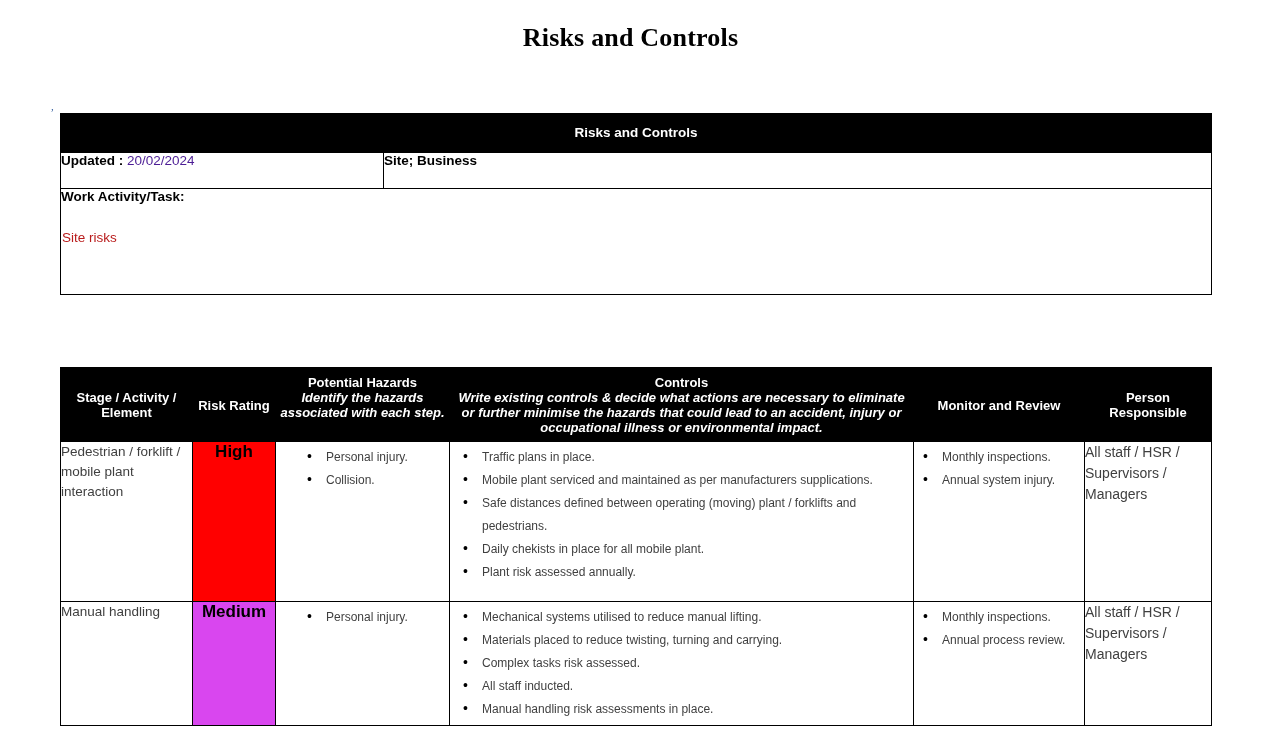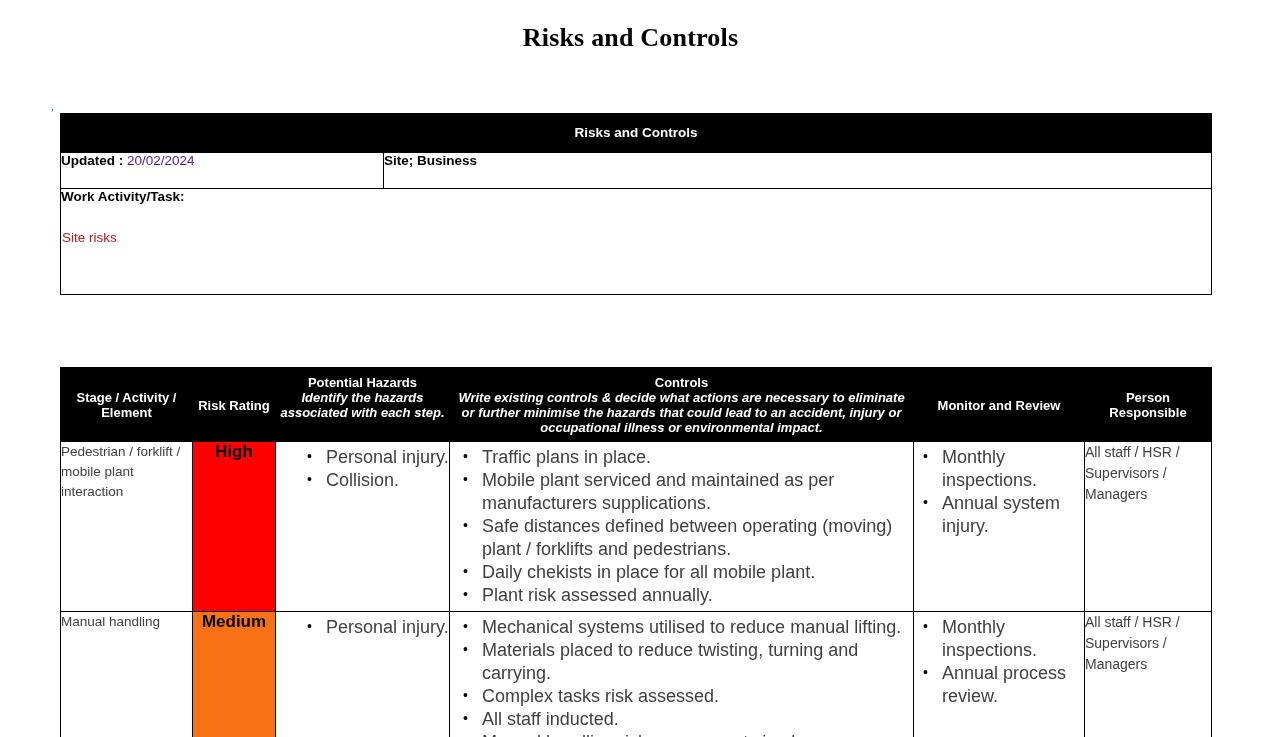--- a/index.html
+++ b/index.html
@@ -146,21 +146,21 @@
     font-weight: bold;
     font-size: 17px;
     color: #000000;
   }
   ul.bullets {
     margin: 4px 0 4px 0;
     padding-left: 31px;
     list-style: none;
   }
   ul.bullets li {
-    font-size: 18px;
+    font-size: 12px;
     line-height: 23px;
     color: #3f3f3f;
     position: relative;
     padding-left: 1px;
   }
   ul.bullets li::before {
     content: "\2022";
     position: absolute;
     left: -18px;
     top: -1px;
@@ -270,21 +270,21 @@
       <td>
         <ul class="bullets narrow">
           <li>Monthly inspections.</li>
           <li>Annual system injury.</li>
         </ul>
       </td>
       <td class="person-cell">All staff / HSR / Supervisors / Managers</td>
     </tr>
     <tr class="row2">
       <td class="cell-text cell-stage">Manual handling</td>
-      <td class="cell-rating" style="background-color: #f97316;">Medium</td>
+      <td class="cell-rating" style="background-color: #d946ef;">Medium</td>
       <td>
         <ul class="bullets hazards">
           <li>Personal injury.</li>
         </ul>
       </td>
       <td>
         <ul class="bullets">
           <li>Mechanical systems utilised to reduce manual lifting.</li>
           <li>Materials placed to reduce twisting, turning and carrying.</li>
           <li>Complex tasks risk assessed.</li>

